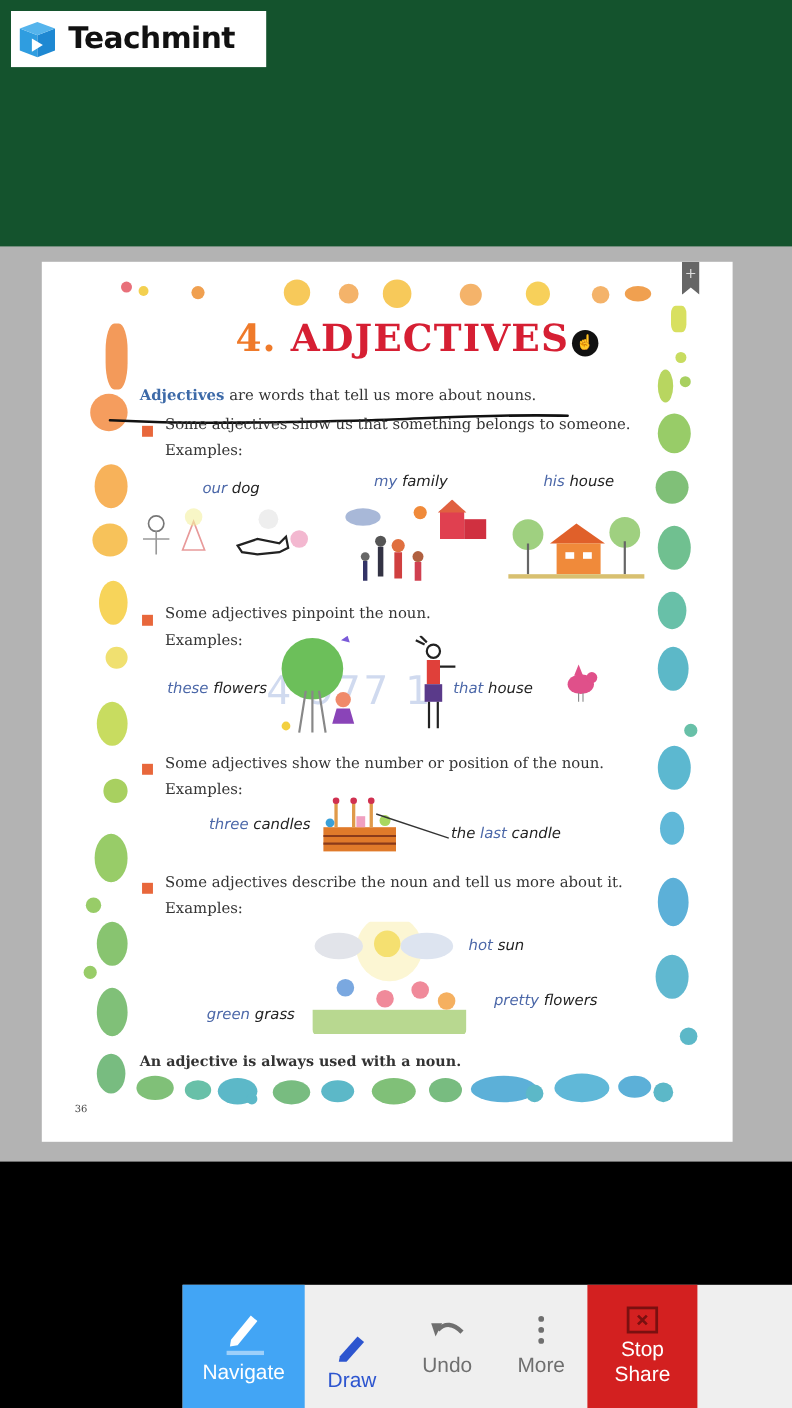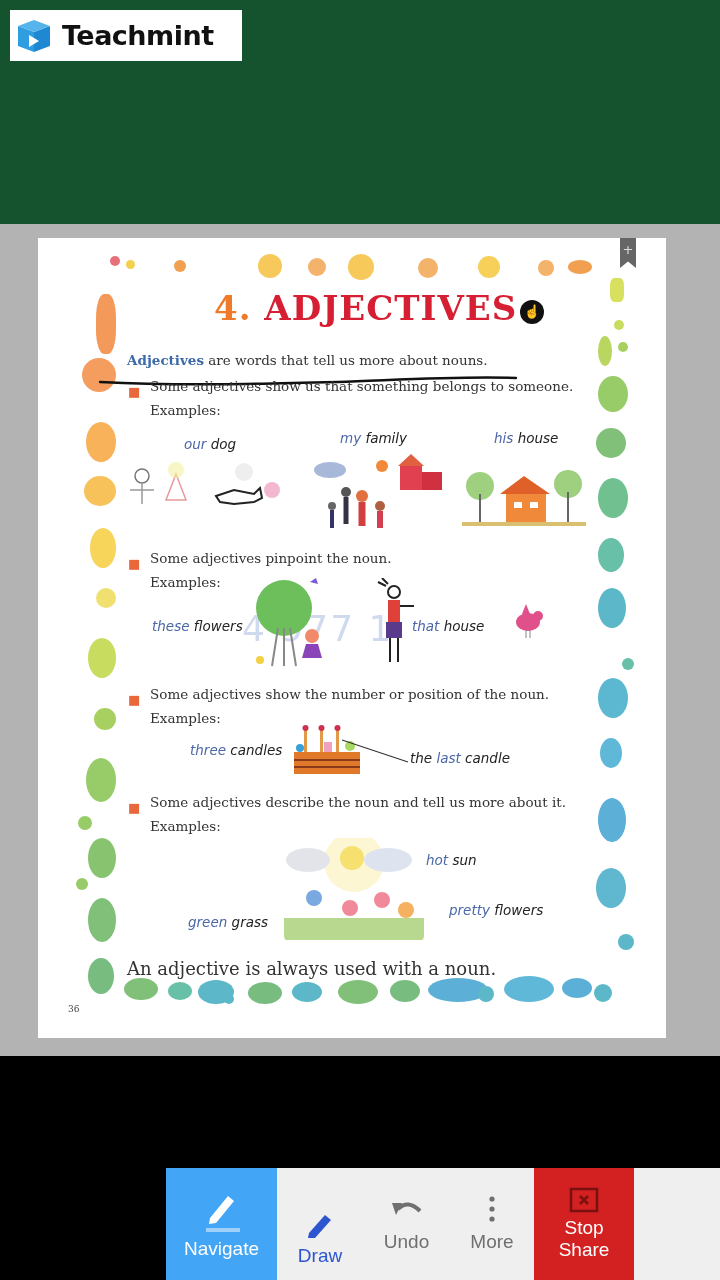--- a/index.html
+++ b/index.html
@@ -30,21 +30,21 @@
   .bullet { position: absolute; left: 90px; font-size: 13px; color: #e8673b; }
   .rule-text { position: absolute; left: 112px; font-size: 13.5px; color: #333; white-space: nowrap; }
   .examples { position: absolute; left: 112px; font-size: 13.5px; color: #333; }
 
   .hw { position: absolute; font-family: "DejaVu Sans", sans-serif; font-style: italic; font-size: 13.5px; color: #222; white-space: nowrap; }
   .hw .adj { color: #4b67a8; }
 
   .pic { position: absolute; border-radius: 6px; }
   .watermark { position: absolute; left: 204px; top: 370px; font-family: "DejaVu Sans", sans-serif; font-size: 36px; color: rgba(120,150,210,0.35); letter-spacing: 2px; }
 
-  .closing { position: absolute; left: 89px; top: 720px; font-size: 18px; color: #333; }
+  .closing { position: absolute; left: 89px; top: 720px; font-size: 13px; color: #333; font-weight: bold; }
   .page-no { position: absolute; left: 30px; top: 766px; font-size: 9px; color: #444; }
 
   
   .toolbar { position: absolute; left: 166px; top: 1168px; width: 554px; height: 112px; display: flex; background: #efefef; }
   .tool { display: flex; flex-direction: column; align-items: center; justify-content: center; height: 100%; color: #6f6f6f; font-size: 19px; font-family: "Liberation Sans", sans-serif; }
   .tool svg { display: block; margin-bottom: 6px; }
   .tool-navigate { width: 111px; background: #42a5f5; color: #fff; }
   .tool-draw { width: 86px; color: #2d55cf; margin-top: 14px; }
   .tool-undo { width: 87px; }
   .tool-redo { width: 86px; }

